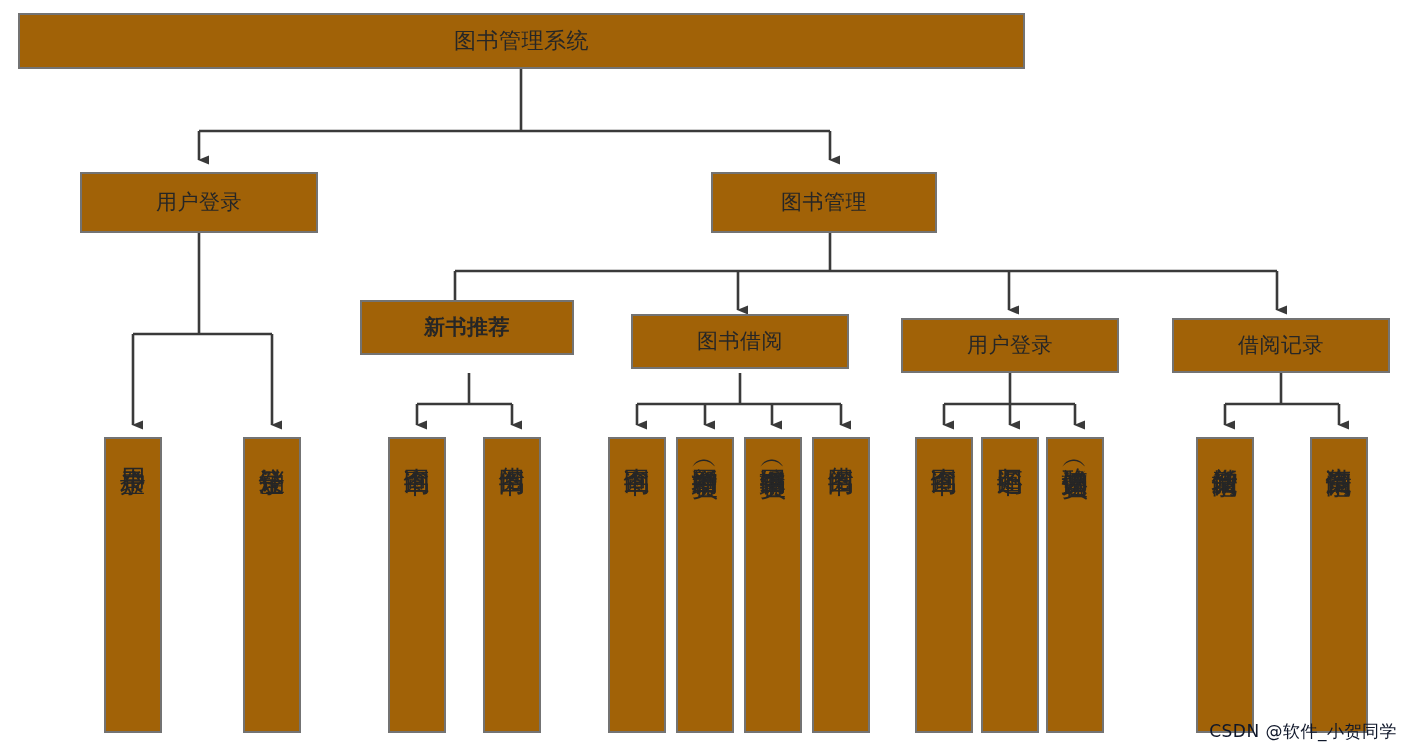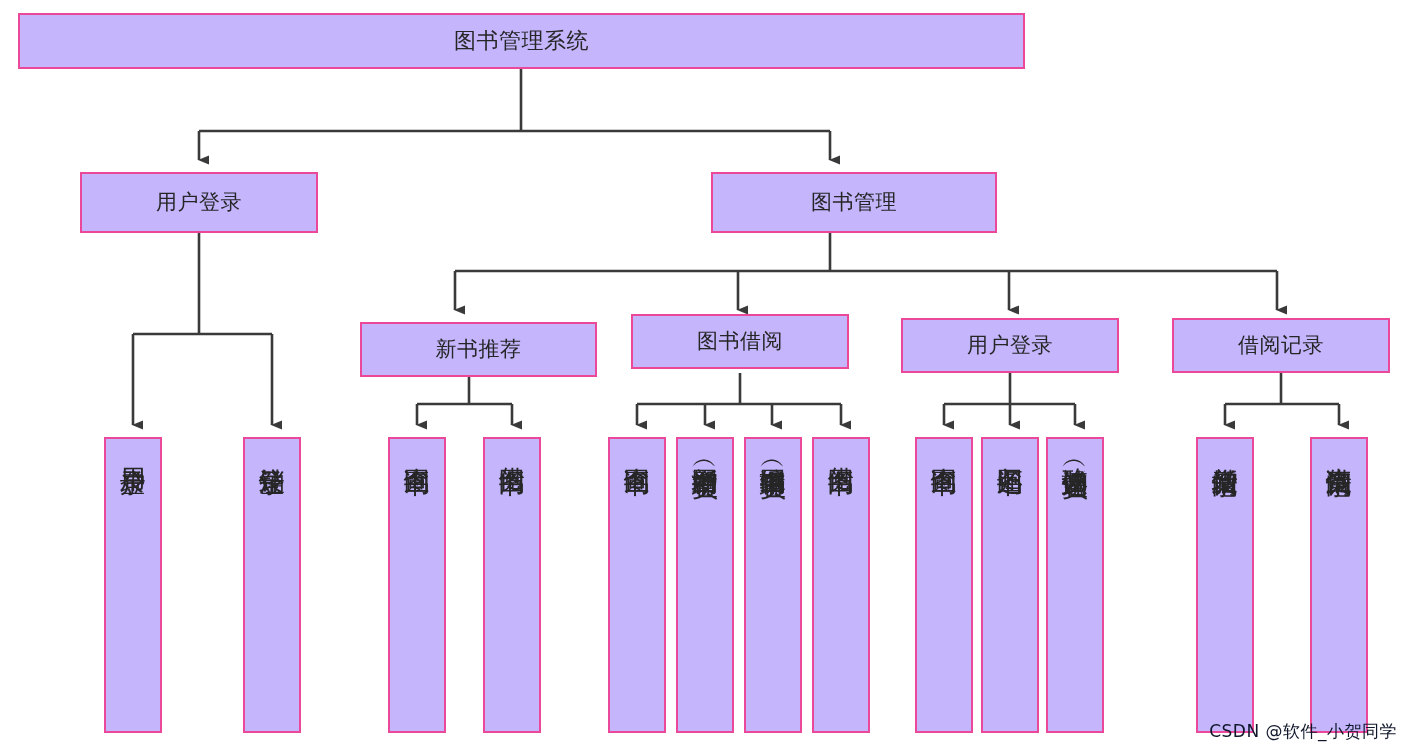--- a/index.html
+++ b/index.html
@@ -21,22 +21,22 @@
     position: absolute;
     left: 0;
     top: 0;
     width: 1405px;
     height: 747px;
     pointer-events: none;
   }
   .node {
     position: absolute;
     box-sizing: border-box;
-    background: #c4b5fd;
-    border: 2px solid #ec4899;
+    background: #a16207;
+    border: 2px solid #737373;
     display: flex;
     align-items: center;
     justify-content: center;
     color: #262626;
     z-index: 2;
   }
   .node .label {
     display: block;
     text-align: center;
     line-height: 1.12;
@@ -130,25 +130,25 @@
     </g>
   </svg>
 
   <div class="node horiz" id="root-title" style="left:18px; top:13px; width:1007px; height:56px;">
     <span class="label">图书管理系统</span>
   </div>
 
   <div class="node horiz" style="left:80px; top:172px; width:238px; height:61px;">
     <span class="label">用户登录</span>
   </div>
-  <div class="node horiz" style="left:711px; top:172px; width:286px; height:61px;">
+  <div class="node horiz" style="left:711px; top:172px; width:226px; height:61px;">
     <span class="label">图书管理</span>
   </div>
 
-  <div class="node horiz" style="left:360px; top:322px; width:237px; height:55px;">
+  <div class="node horiz" style="left:360px; top:300px; width:214px; height:55px;font-weight:bold;">
     <span class="label">新书推荐</span>
   </div>
   <div class="node horiz" style="left:631px; top:314px; width:218px; height:55px;">
     <span class="label">图书借阅</span>
   </div>
   <div class="node horiz" style="left:901px; top:318px; width:218px; height:55px;">
     <span class="label">用户登录</span>
   </div>
   <div class="node horiz" style="left:1172px; top:318px; width:218px; height:55px;">
     <span class="label">借阅记录</span>

